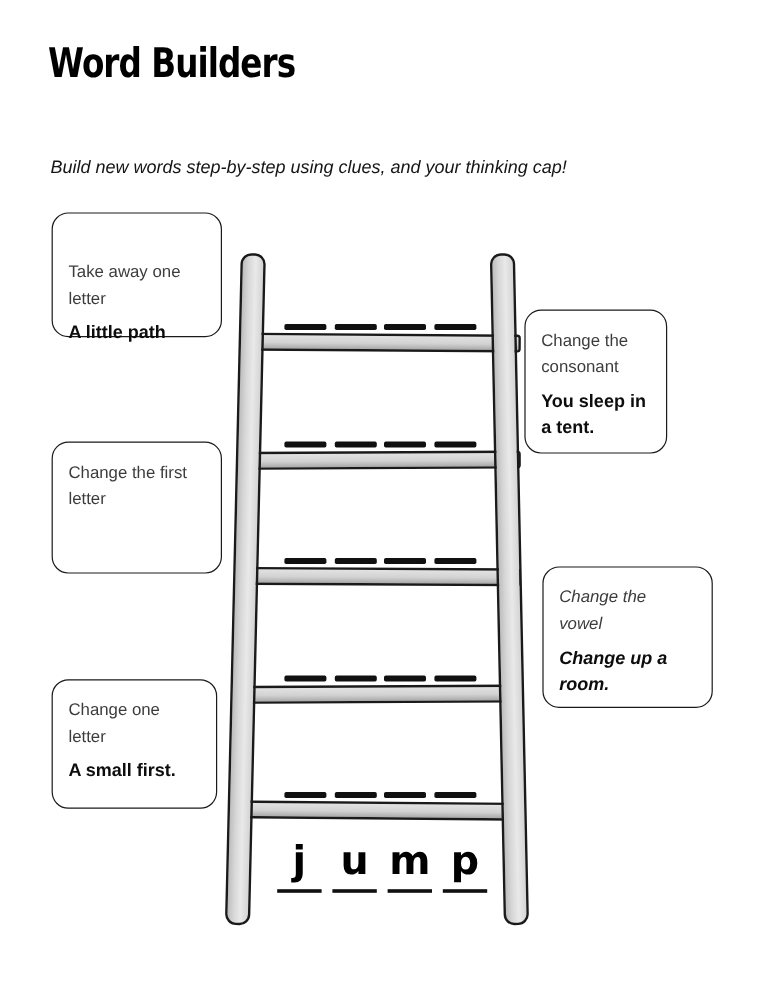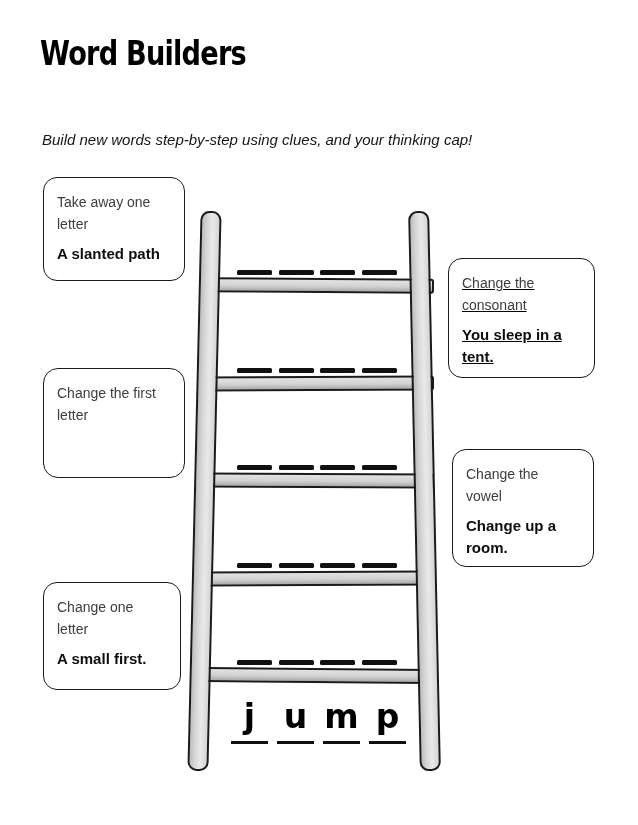--- a/index.html
+++ b/index.html
@@ -49,25 +49,25 @@
     color: var(--text-instruction, #3c3c3c);
   }
   .clue .hint {
     font-size: 15px;
     line-height: 1.5;
     font-weight: 600;
     color: var(--text-primary, #0d0d0d);
     margin-top: 7px;
   }
   #clueL0 { left: 43px;  top: 177px; width: 142px; height: 104px; }
-  #clueL1 { left: 43px;  top: 368px; width: 142px; height: 110px; border-radius: 15px; }
-  #clueL2 { left: 43px;  top: 566px; width: 138px; height: 108px; margin-top: 16px; }
-  #clueR0 { left: 448px; top: 258px; width: 147px; height: 120px; text-decoration: underline; }
-  #clueR1 { left: 452px; top: 449px; width: 142px; height: 118px; }
-  #clueL0 .instruction { max-width: 104px; }
+  #clueL1 { left: 43px;  top: 368px; width: 142px; height: 110px; }
+  #clueL2 { left: 43px;  top: 566px; width: 138px; height: 108px; }
+  #clueR0 { left: 437px; top: 258px; width: 119px; height: 120px; }
+  #clueR1 { left: 452px; top: 472px; width: 142px; height: 118px; font-style: italic; }
+  #clueL0 .instruction { max-width: 104px; margin-top: 24px; }
   #clueL1 .instruction { max-width: 108px; }
   #clueL2 .instruction { max-width: 92px;  }
   #clueR0 .instruction { max-width: 88px;  }
   #clueR1 .instruction { max-width: 82px;  }
   #clueR0 .hint { max-width: 110px; }
   #clueR1 .hint { max-width: 92px;  }
 
   .rail {
     position: absolute;
     top: 211px;
@@ -140,21 +140,21 @@
 </head>
 <body>
 
 <div class="page">
 
   <h1 class="title">Word Builders</h1>
   <div class="subtitle">Build new words step-by-step using clues, and your thinking cap!</div>
 
   <div class="clue" id="clueL0">
     <div class="instruction">Take away one letter</div>
-    <div class="hint">A slanted path</div>
+    <div class="hint">A little path</div>
   </div>
   <div class="clue" id="clueL1">
     <div class="instruction">Change the first letter</div>
   </div>
   <div class="clue" id="clueL2">
     <div class="instruction">Change one letter</div>
     <div class="hint">A small first.</div>
   </div>
 
   <div class="clue" id="clueR0">

